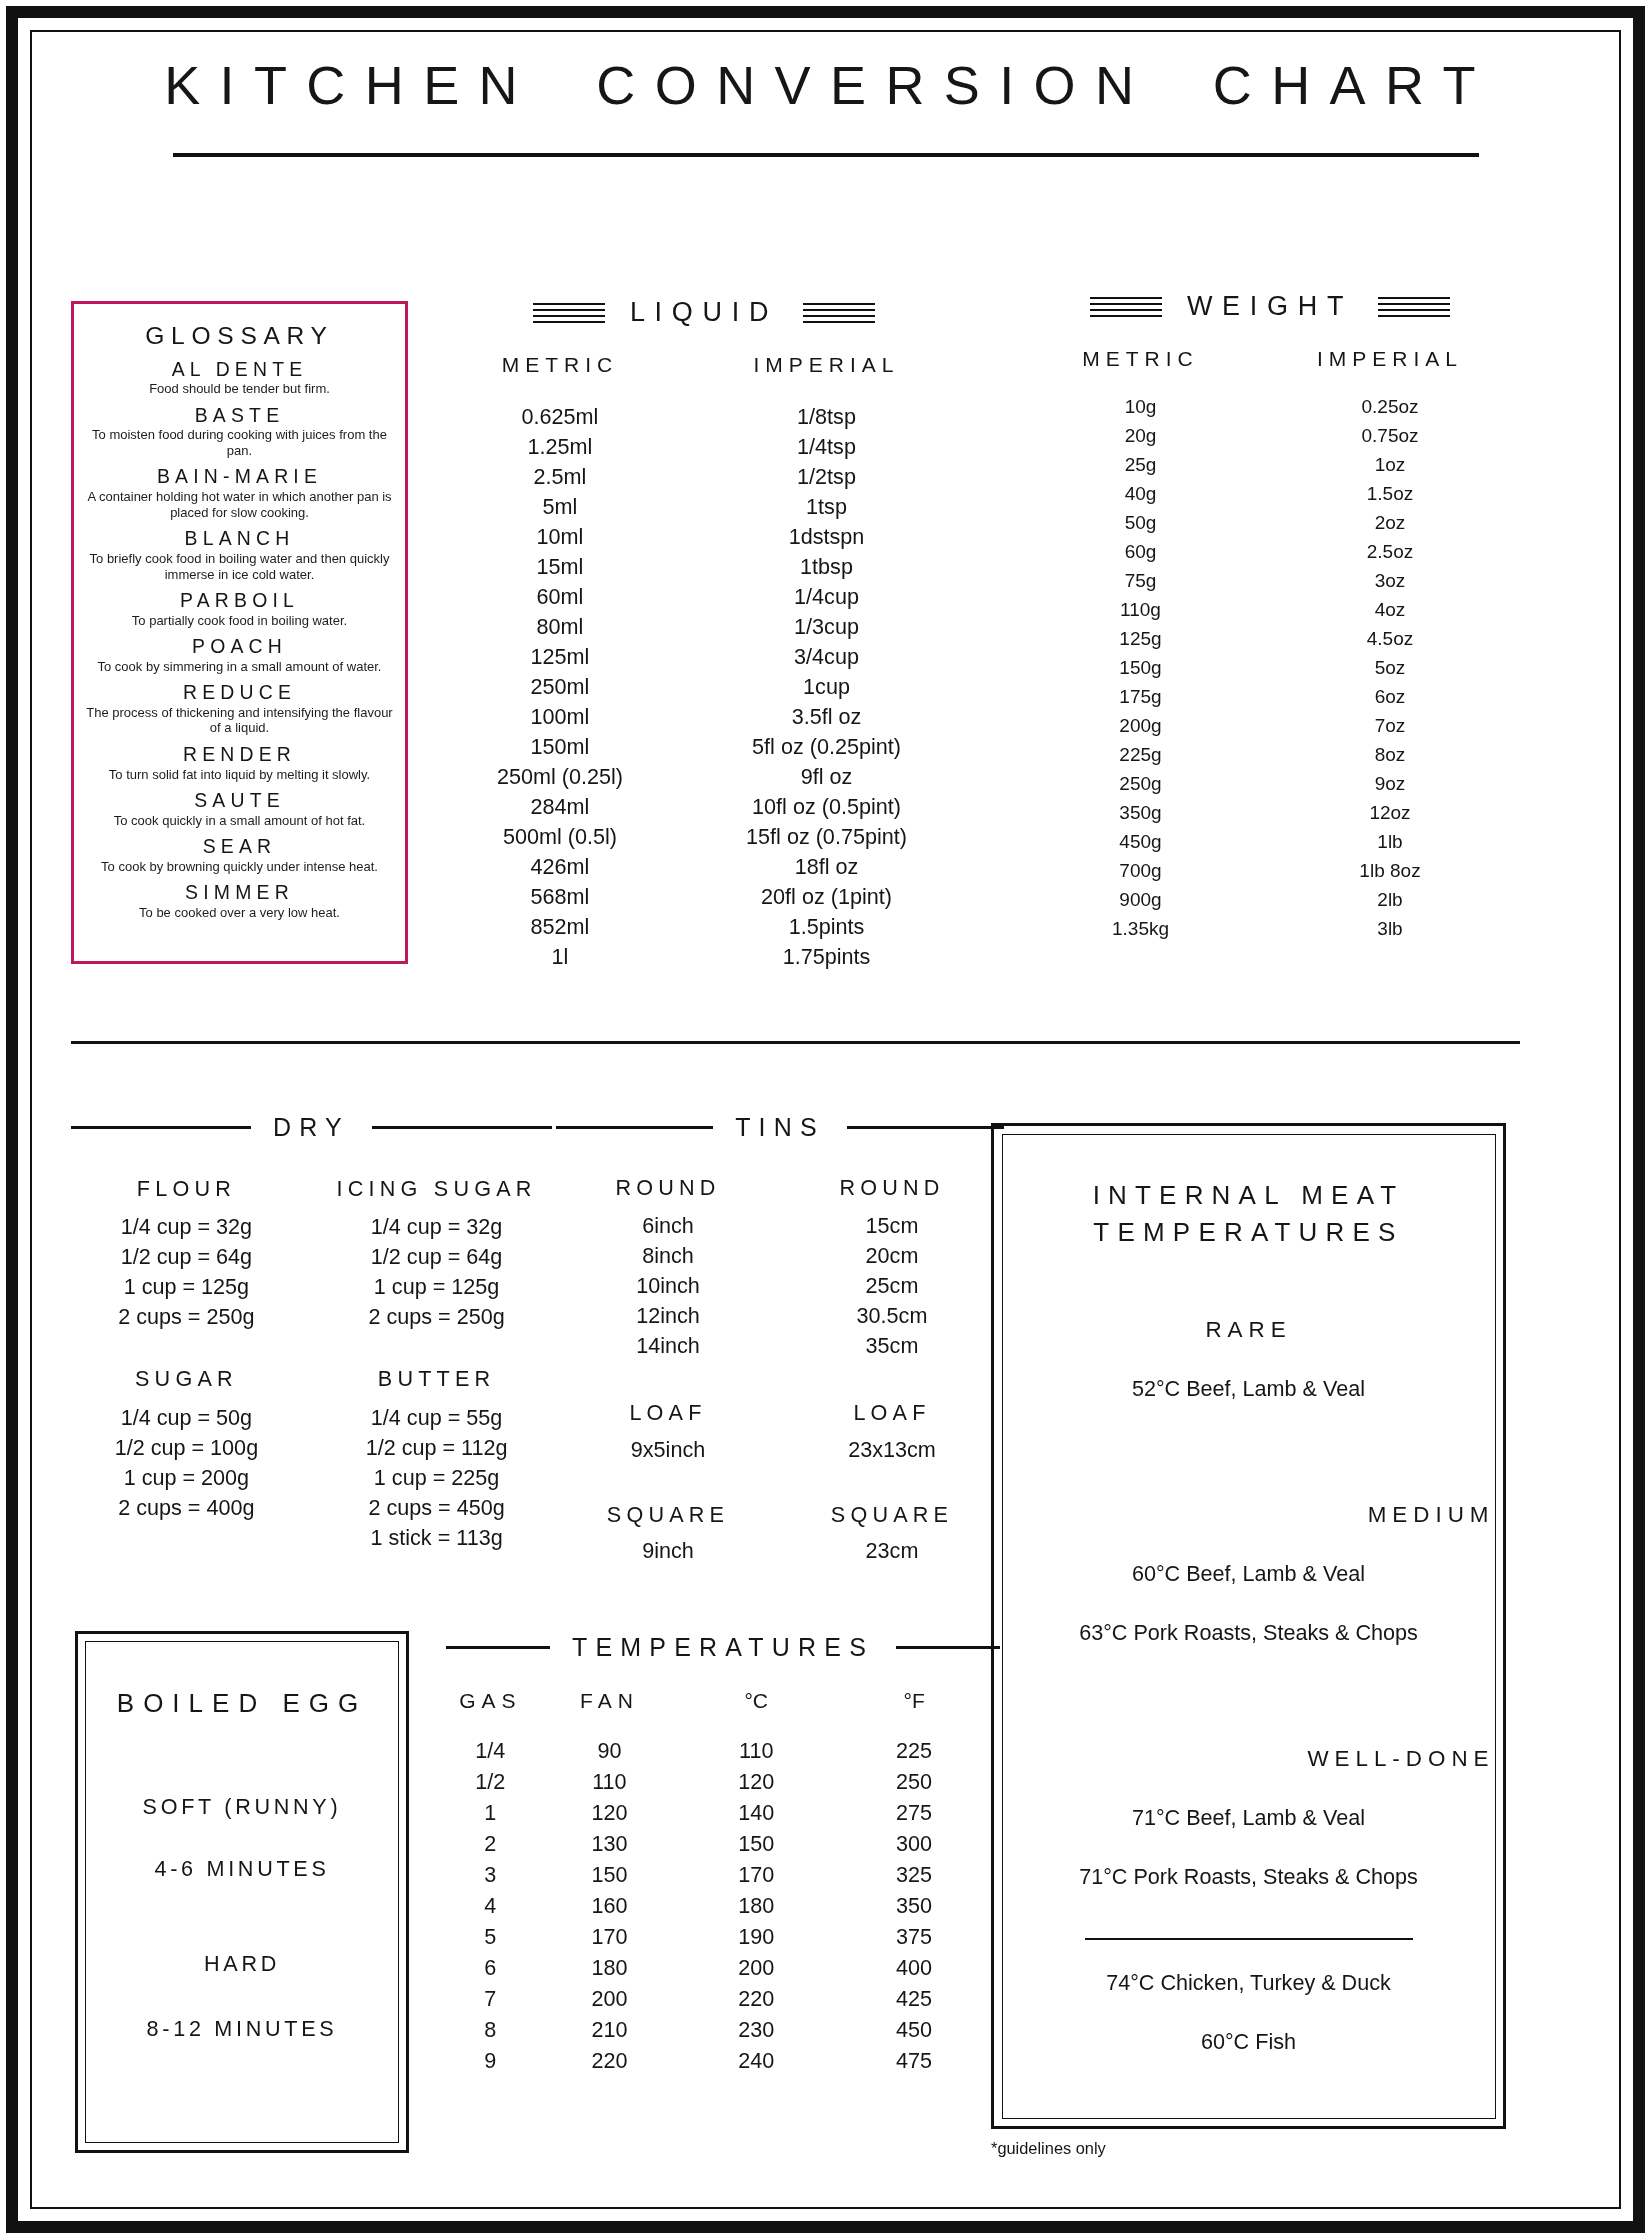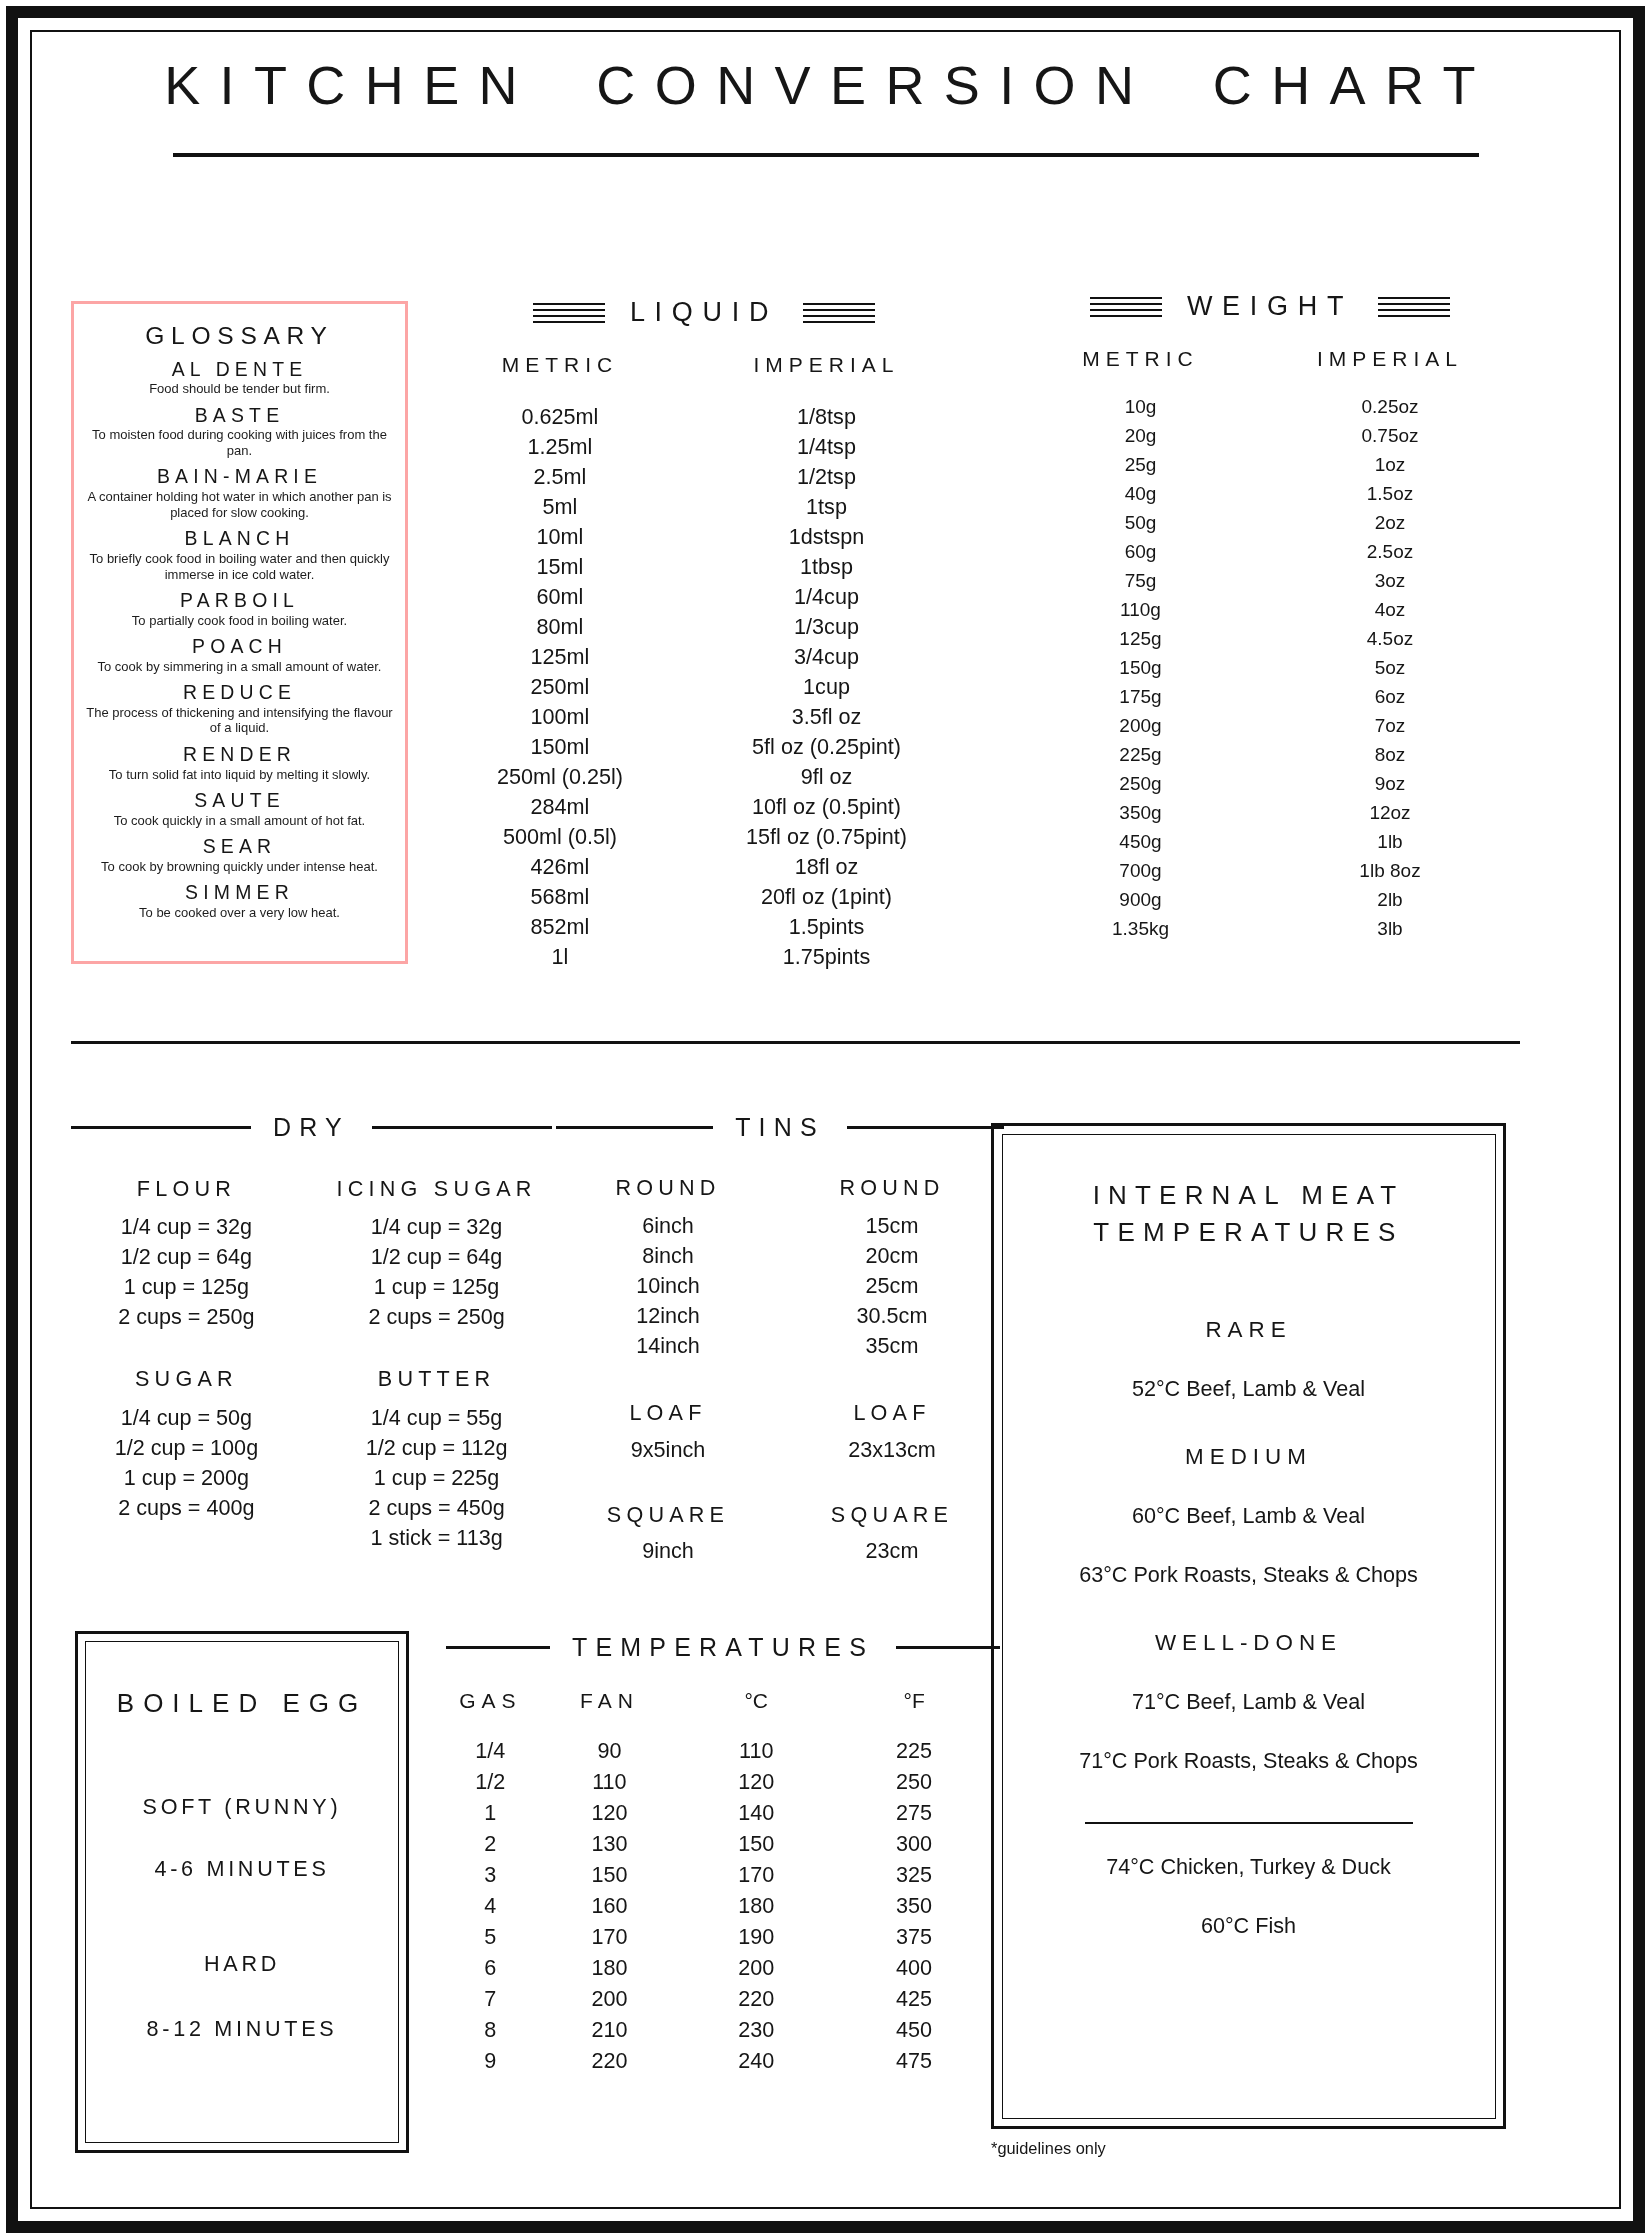--- a/index.html
+++ b/index.html
@@ -10,21 +10,21 @@
   .frame-outer { position:absolute; inset:6px; border:12px solid #111; pointer-events:none; }
   .frame-inner { position:absolute; inset:30px; border:2.2px solid #111; pointer-events:none; }
 
   .title { position:absolute; top:54px; left:0; width:100%; text-align:center;
            font-size:54px; font-weight:400; letter-spacing:19.4px; word-spacing:25px;padding-left:8px; }
   .title-rule { position:absolute; top:153px; left:50%; transform:translateX(-50%);
                 width:1306px; height:3.7px; background:#111; }
 
   
   .glossary { position:absolute; left:71px; top:301px; width:337px; height:663px;
-              border:3px solid #fca5a5; padding:18px 12px; text-align:center; }
+              border:3px solid #be185d; padding:18px 12px; text-align:center; }
   .g-head { font-size:24.6px; font-weight:400; letter-spacing:6.7px; margin-bottom:7.5px; }
   .g-term { font-size:19.4px; letter-spacing:5.2px; margin-top:6.7px; }
   .g-def  { font-size:13px; line-height:15.7px; margin-top:0.7px; color:#1d1d1d; }
 
   
   .sec-head { display:flex; align-items:center; justify-content:center; gap:25px; }
   .sec-title { font-size:27px; letter-spacing:9.7px; }
   .quadlines { width:72px; height:20px;
                background:repeating-linear-gradient(to bottom, #111 0 2.2px, transparent 2.2px 6px); }
 
@@ -57,21 +57,21 @@
 
   
   .meat { position:absolute; left:991px; top:1123px; width:515px; height:1006px;
           border:3px solid #111; padding:7.5px; }
   .meat-inner { width:100%; height:100%; border:1.5px solid #111; text-align:center; padding-top:42px; }
   .meat-head { font-size:26px; letter-spacing:8.2px; line-height:37px; font-weight:400; }
   .m-label { font-size:22.4px; letter-spacing:6px; }
   .m-item  { font-size:21.6px; }
   .mt-rare   { margin-top:66px; }
   .mt-item   { margin-top:33px; }
-  .mt-group  { margin-top:42px; }
+  .mt-group  { margin-top:100px;text-align:right; }
   .m-divider { width:328px; height:2.2px; background:#111; margin:48px auto 0; }
   .mt-foot   { margin-top:30px; }
   .meat-note { position:absolute; left:991px; top:2139px; width:515px; text-align:left; font-size:16.4px; }
 
   
   .egg { position:absolute; left:75px; top:1631px; width:334px; height:522px;
          border:3px solid #111; padding:6.7px; }
   .egg-inner { width:100%; height:100%; border:1.5px solid #111; text-align:center; padding-top:46px; }
   .egg-head { font-size:26px; letter-spacing:9px; font-weight:400; }
   .egg-line { font-size:21.6px; letter-spacing:3.7px; }

